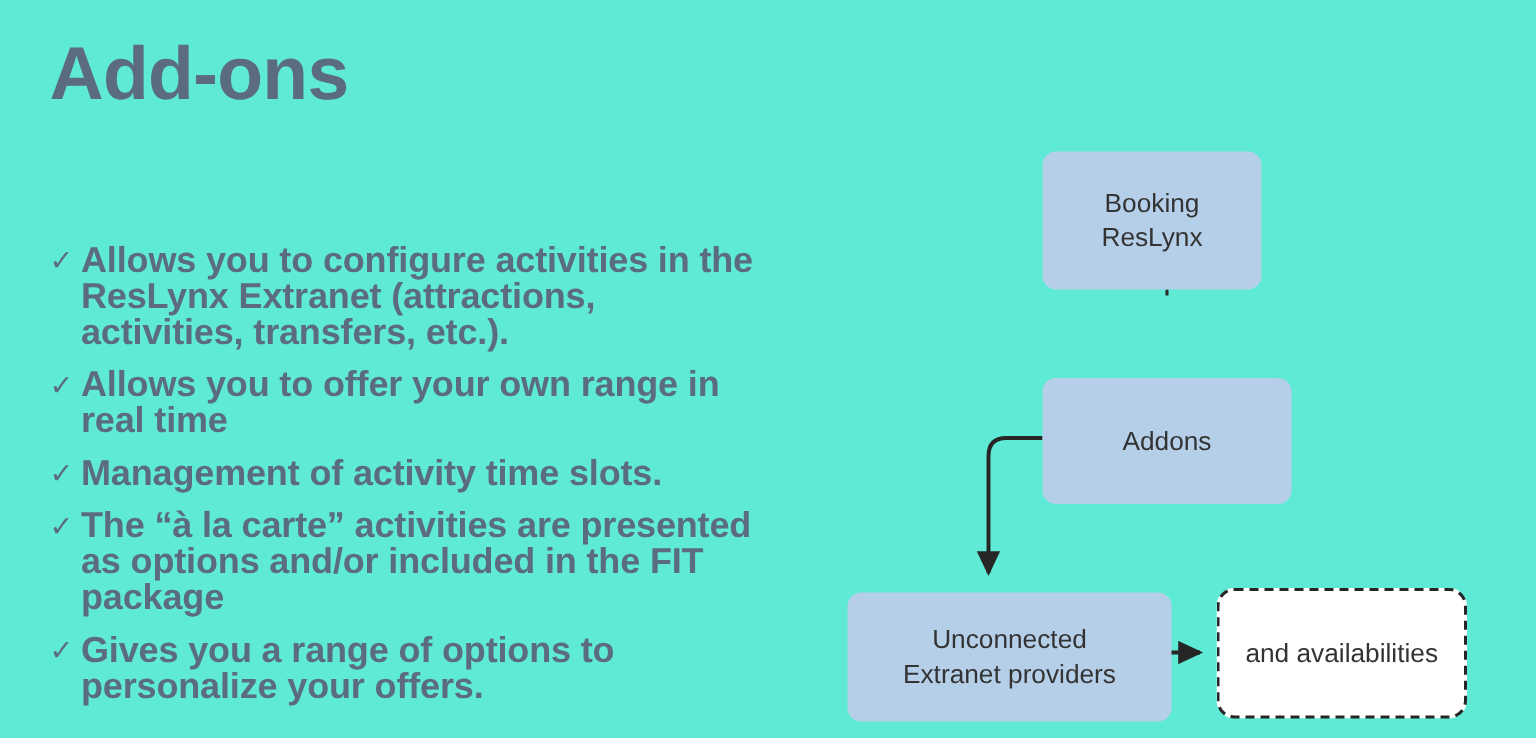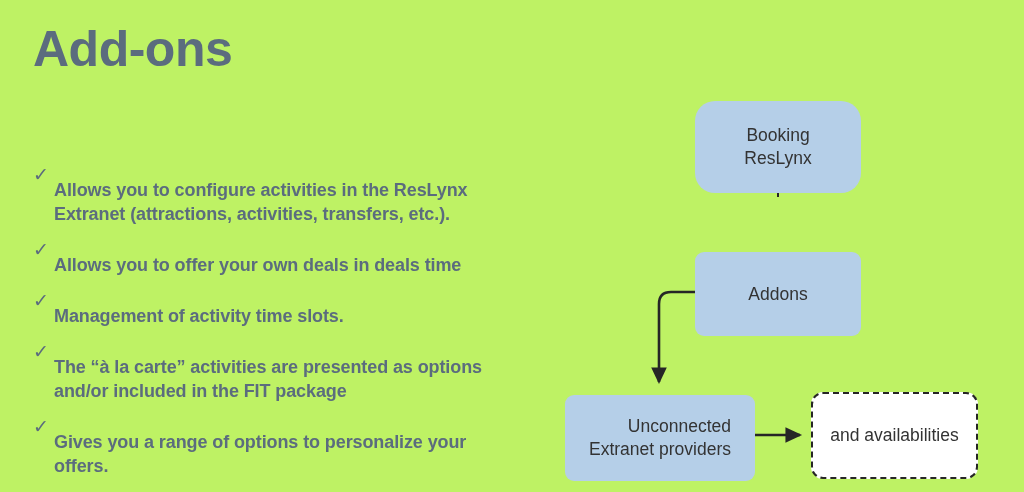--- a/index.html
+++ b/index.html
@@ -4,21 +4,21 @@
 <style>
   html, body {
     margin: 0;
     padding: 0;
     background: #000000;
   }
   #slide {
     position: relative;
     width: 1024px;
     height: 492px;
-    background: #bef264;
+    background: #5eead4;
     overflow: hidden;
     font-family: "Liberation Sans", sans-serif;
     text-decoration: underline;
   }
 
   
   #page-title {
     position: absolute;
     left: 33px;
     top: 22px;
@@ -48,26 +48,25 @@
     flex: 0 0 auto;
     width: 21px;
     font-size: 19px;
     line-height: 24px;
     color: #5b6c7e;
     font-family: "DejaVu Sans", sans-serif;
     font-weight: normal;
   }
   .bullet-text {
     flex: 1 1 auto;
-    font-size: 18px;
+    font-size: 24px;
     line-height: 24px;
     color: #5b6c7e;
     font-weight: bold;
     letter-spacing: -0.1px;
-    margin-top: 16px;
   }
 
   
   #diagram {
     position: absolute;
     left: 0;
     top: 0;
     width: 1024px;
     height: 492px;
     pointer-events: none;
@@ -89,42 +88,42 @@
   .node-fill {
     background: #b5cfe8;
     border-radius: 9px;
   }
   .node-dashed {
     background: #ffffff;
     border: 2.5px dashed #262626;
     border-radius: 12px;
   }
 
-  #node-booking-platform { left: 695px; top: 101px; width: 166px; height: 92px; border-radius: 20px; }
+  #node-booking-platform { left: 695px; top: 101px; width: 146px; height: 92px; }
   #node-addons           { left: 695px; top: 252px; width: 166px; height: 84px; }
-  #node-unconnected      { left: 565px; top: 395px; width: 190px; height: 86px; text-align: right; }
+  #node-unconnected      { left: 565px; top: 395px; width: 216px; height: 86px; }
   #node-custom-deals     { left: 811px; top: 392px; width: 167px; height: 87px; }
 </style>
 </head>
 <body>
 
 <div id="slide">
 
   <div id="page-title">Add-ons</div>
 
   <div id="bullet-list">
 
     <div class="bullet-item">
       <span class="bullet-check">✓</span>
       <span class="bullet-text">Allows you to configure activities in the ResLynx Extranet (attractions, activities, transfers, etc.).</span>
     </div>
 
     <div class="bullet-item">
       <span class="bullet-check">✓</span>
-      <span class="bullet-text">Allows you to offer your own deals in deals time</span>
+      <span class="bullet-text">Allows you to offer your own range in real time</span>
     </div>
 
     <div class="bullet-item">
       <span class="bullet-check">✓</span>
       <span class="bullet-text">Management of activity time slots.</span>
     </div>
 
     <div class="bullet-item">
       <span class="bullet-check">✓</span>
       <span class="bullet-text">The “à la carte” activities are presented as options and/or included in the FIT package</span>

